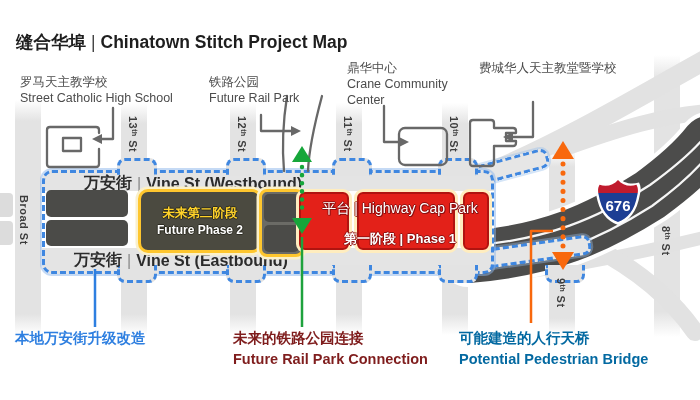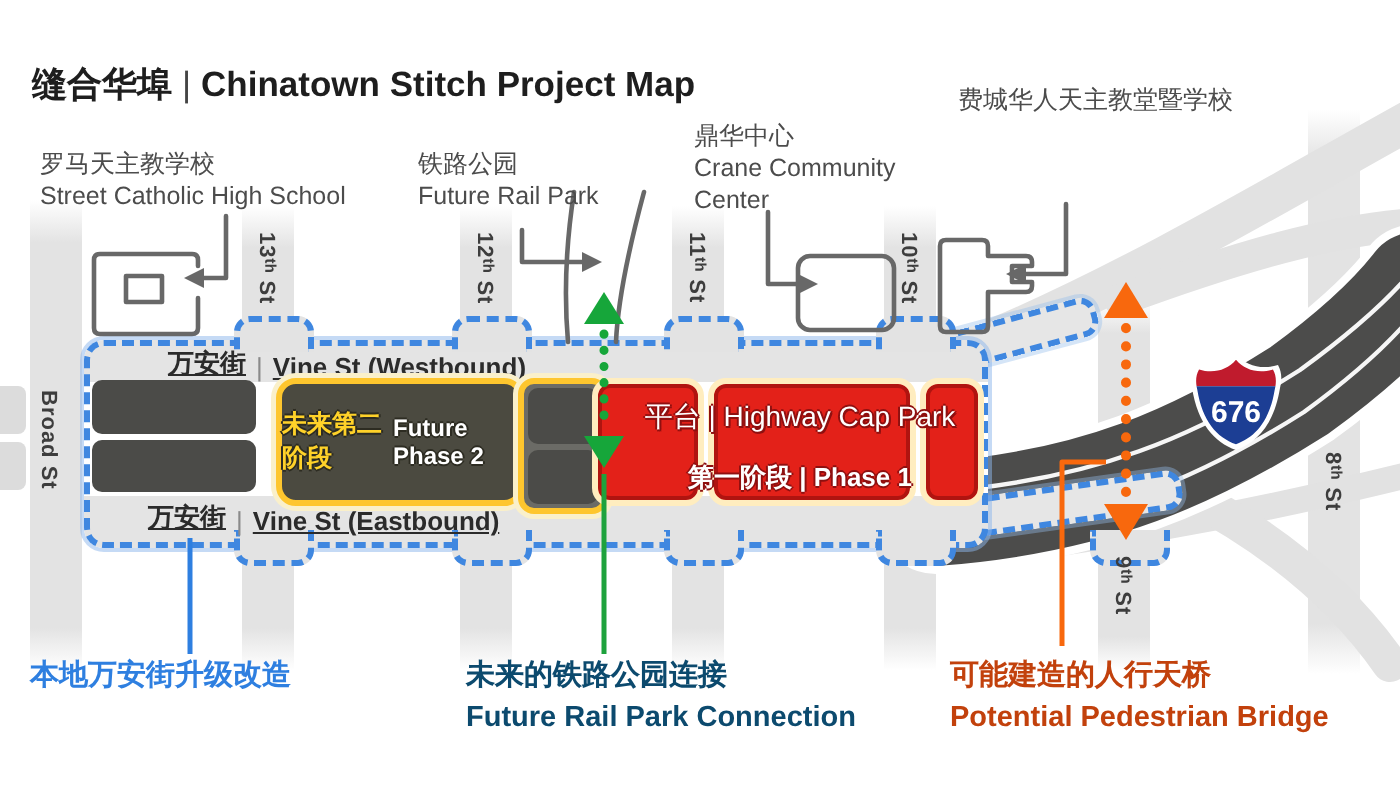--- a/index.html
+++ b/index.html
@@ -13,28 +13,28 @@
   .corridor{position:absolute;left:42px;top:170px;width:446px;height:98px;
     border:3px dashed #3f87e0;border-radius:10px;
     box-shadow:0 0 0 2px rgba(140,182,235,.5);
     background:linear-gradient(180deg,#e4e4e4 0,#e4e4e4 18px,#ffffff 18px,#ffffff 75px,#e4e4e4 75px,#e4e4e4 100%);}
   .tab{position:absolute;width:34px;height:15px;background:#e3e3e3;border:3px dashed #3f87e0;}
   .tab-top{border-bottom:none;border-radius:8px 8px 0 0;}
   .tab-bottom{border-top:none;border-radius:0 0 8px 8px;}
   .seg{position:absolute;background:#e6e6e6;border:3px dashed #3f87e0;border-radius:8px;
     box-shadow:0 0 0 2px rgba(150,190,235,.4);}
   
-  .vine{position:absolute;font-weight:bold;font-size:13px;color:#2b2b2b;white-space:nowrap;display:flex;gap:5px;align-items:flex-end;text-decoration:underline;}
+  .vine{position:absolute;font-weight:bold;font-size:16px;color:#2b2b2b;white-space:nowrap;display:flex;gap:5px;align-items:center;}
   .vine .bar{color:#8a8a8a;font-weight:normal;}
   
   .cells{position:absolute;display:flex;flex-direction:column;gap:3px;}
   .cells>div{flex:1;background:#4b4b48;border-radius:5px;}
   .phase2{position:absolute;left:138px;top:189px;width:118px;height:58px;background:#4b4a40;
     border:3.5px solid #fec62e;border-radius:10px;box-shadow:0 0 0 2.5px #faf0ca;
-    display:flex;flex-direction:row;align-items:center;justify-content:center;gap:1px;}
+    display:flex;flex-direction:column;align-items:center;justify-content:center;gap:1px;}
   .phase2 .zh{font-weight:bold;font-size:12.5px;color:#ffd229;
     text-shadow:1px 0 #2d2c22,-1px 0 #2d2c22,0 1px #2d2c22,0 -1px #2d2c22;}
   .phase2 .en{font-weight:bold;font-size:12px;color:#ffffff;
     text-shadow:1px 0 #2d2c22,-1px 0 #2d2c22,0 1px #2d2c22,0 -1px #2d2c22;}
   .redbox{position:absolute;background:#e32119;border:3px solid #ffedbf;border-radius:9px;
     box-shadow:inset 0 0 0 2px #b01410;}
   .p1text{position:absolute;left:298px;top:200px;width:204px;text-align:center;color:#fff;}
   .p1text .l1{font-weight:normal;font-size:14px;white-space:nowrap;
     text-shadow:1px 0 #8f1010,-1px 0 #8f1010,0 1px #8f1010,0 -1px #8f1010,1px 1px #8f1010;}
   .p1text .l2{font-weight:bold;font-size:13px;margin-top:12px;white-space:nowrap;
@@ -195,37 +195,37 @@
     <div>Street Catholic High School</div>
   </div>
   <div class="landmark" style="left:209px;top:74px;">
     <div>铁路公园</div>
     <div>Future Rail Park</div>
   </div>
   <div class="landmark" style="left:347px;top:60px;width:108px;">
     <div>鼎华中心</div>
     <div>Crane Community Center</div>
   </div>
-  <div class="landmark" style="left:479px;top:42px;">
+  <div class="landmark" style="left:479px;top:60px;">
     <div>费城华人天主教堂暨学校</div>
   </div>
 
   <div class="vlabel" style="left:18px;top:195px;">Broad St</div>
   <div class="vlabel" style="left:127px;top:116px;">13ᵗʰ St</div>
   <div class="vlabel" style="left:236px;top:116px;">12ᵗʰ St</div>
   <div class="vlabel" style="left:342px;top:116px;">11ᵗʰ St</div>
   <div class="vlabel" style="left:448px;top:116px;">10ᵗʰ St</div>
   <div class="vlabel" style="left:555px;top:278px;">9ᵗʰ St</div>
   <div class="vlabel" style="left:660px;top:226px;">8ᵗʰ St</div>
 
   <div class="legend" style="left:15px;color:#2e7fe0;">
     <div>本地万安街升级改造</div>
   </div>
-  <div class="legend" style="left:233px;color:#0c4a6e;">
+  <div class="legend" style="left:233px;color:#7f1d1d;">
     <div>未来的铁路公园连接</div>
     <div>Future Rail Park Connection</div>
   </div>
-  <div class="legend" style="left:459px;color:#c2410c;margin-left:16px;">
+  <div class="legend" style="left:459px;color:#0369a1;">
     <div>可能建造的人行天桥</div>
     <div>Potential Pedestrian Bridge</div>
   </div>
 
 </div>
 
 </body></html>

